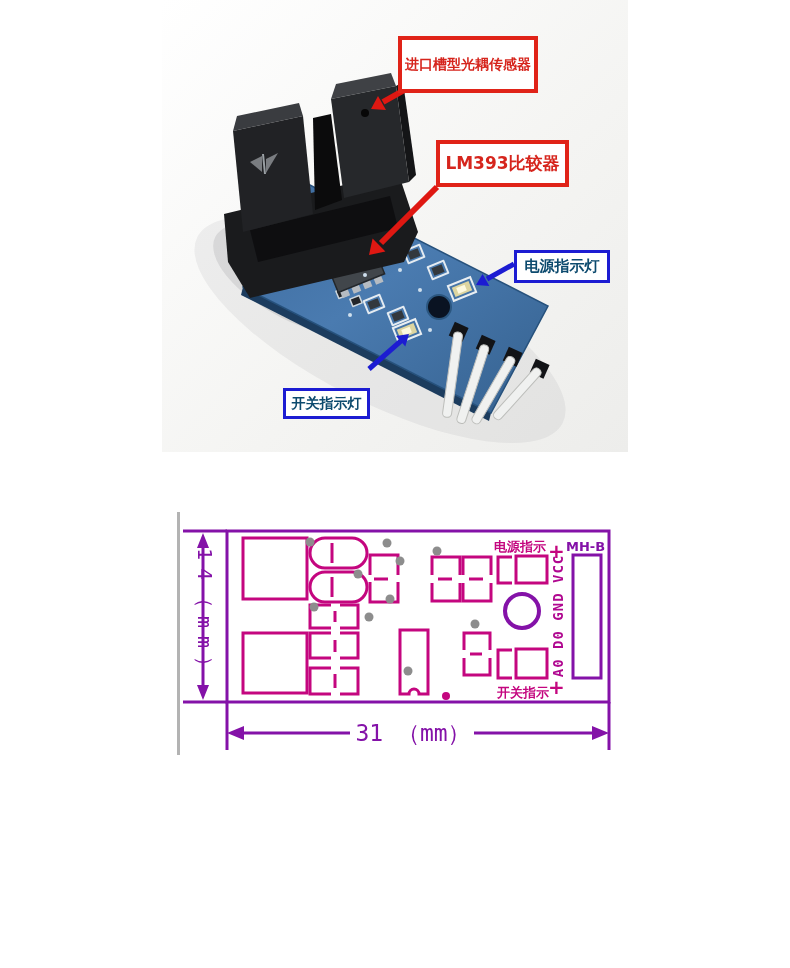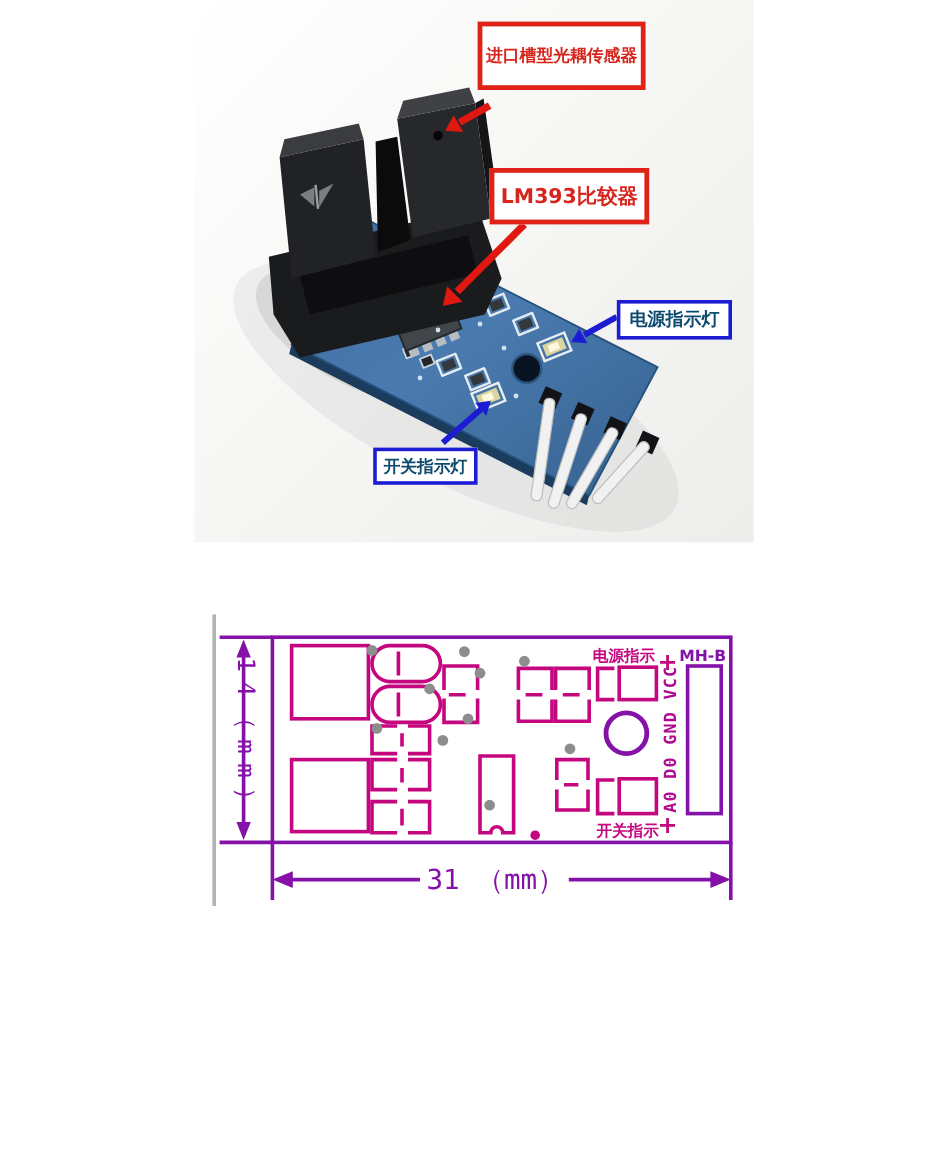--- a/index.html
+++ b/index.html
@@ -9,24 +9,24 @@
   }
   svg text{font-family:"DejaVu Sans", sans-serif;}
   .mono{font-family:"DejaVu Sans Mono", monospace;}
   .label-box{
     position:absolute;box-sizing:border-box;background:#ffffff;
     display:flex;align-items:center;justify-content:center;
     font-weight:bold;text-align:center;white-space:nowrap;
   }
   .label-red{border:4px solid #e02318;color:#d6251d;}
   .label-blue{border:3px solid #1c1cd2;color:#0c4a6e;}
-  #box-sensor{left:398px;top:18px;width:140px;height:57px;font-size:14px;}
-  #box-comparator{left:408px;top:140px;width:133px;height:47px;font-size:17px;}
+  #box-sensor{left:398px;top:36px;width:140px;height:57px;font-size:14px;}
+  #box-comparator{left:436px;top:140px;width:133px;height:47px;font-size:17px;}
   #box-power{left:514px;top:250px;width:96px;height:33px;font-size:15px;}
-  #box-switch{left:283px;top:373px;width:87px;height:31px;font-size:14px;margin-left:28px;}
+  #box-switch{left:283px;top:388px;width:87px;height:31px;font-size:14px;}
 </style>
 </head>
 <body>
 
 <div class="canvas">
 
   <svg width="790" height="968" viewBox="0 0 790 968">
     <defs>
       <linearGradient id="bgG" x1="0" y1="0" x2="1" y2="1">
         <stop offset="0" stop-color="#ffffff"></stop>

